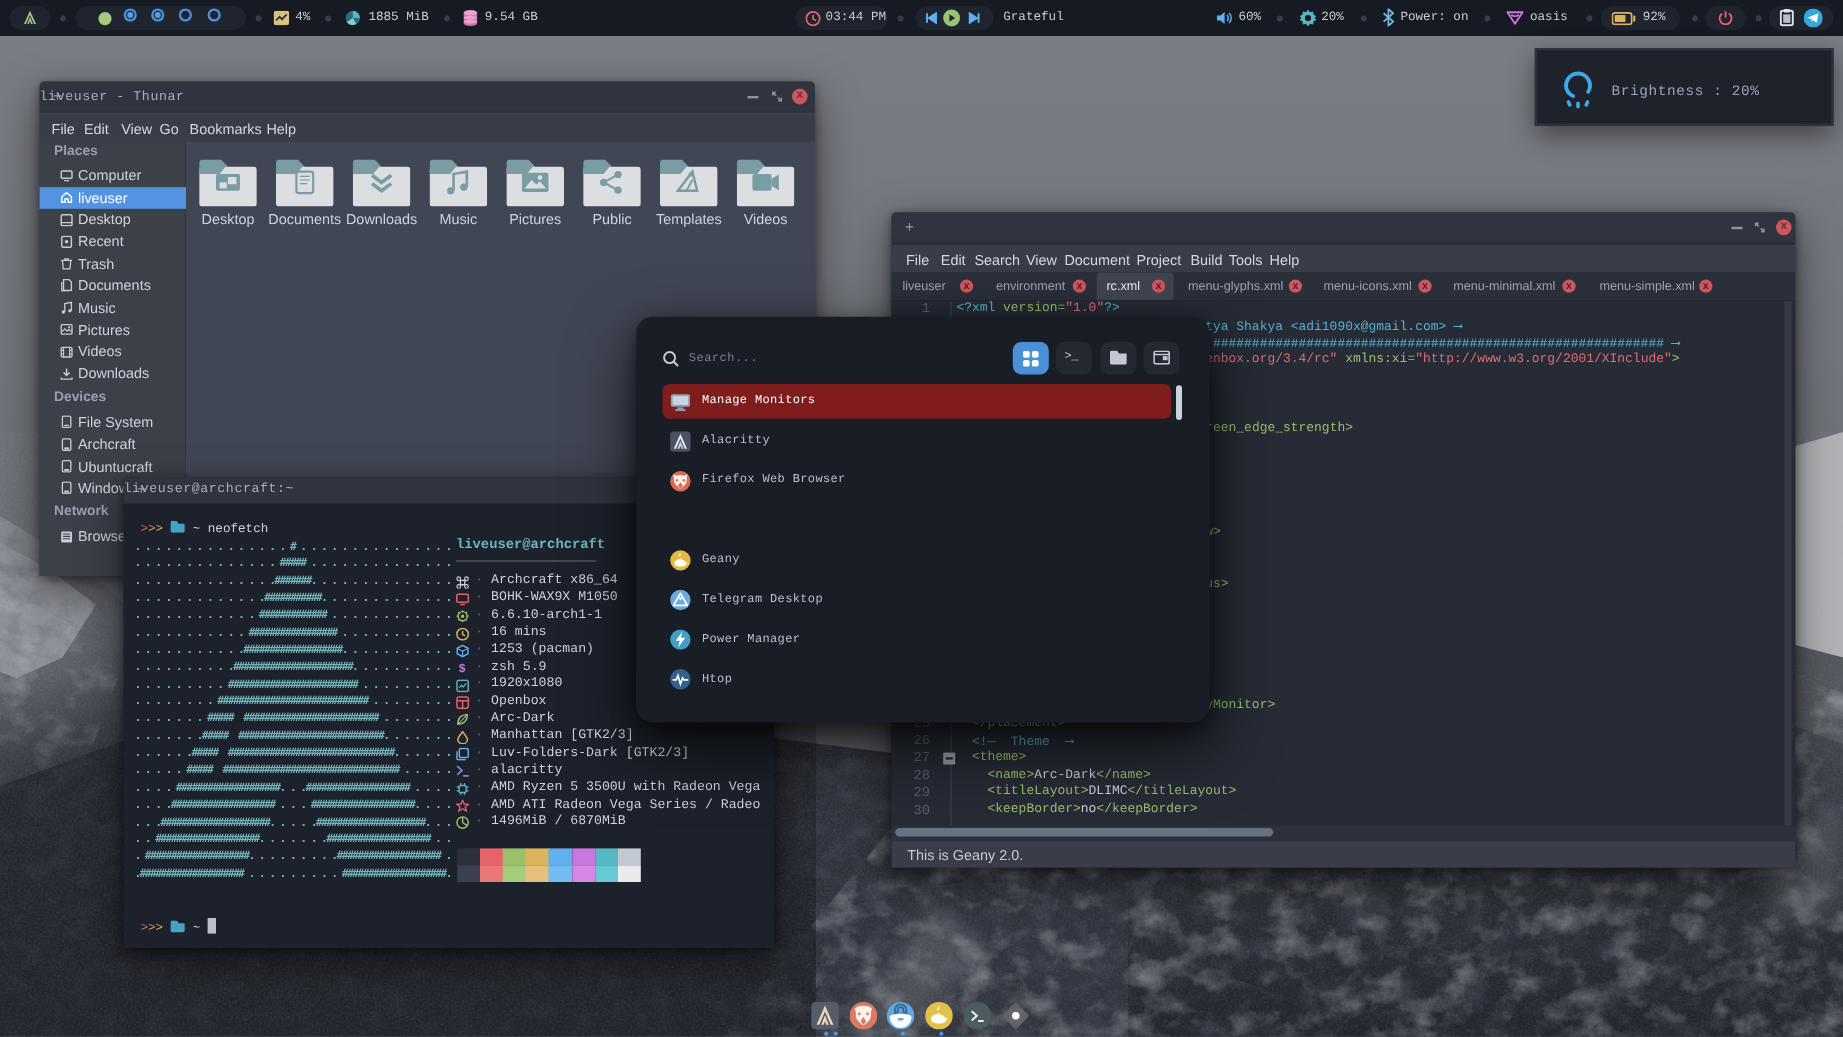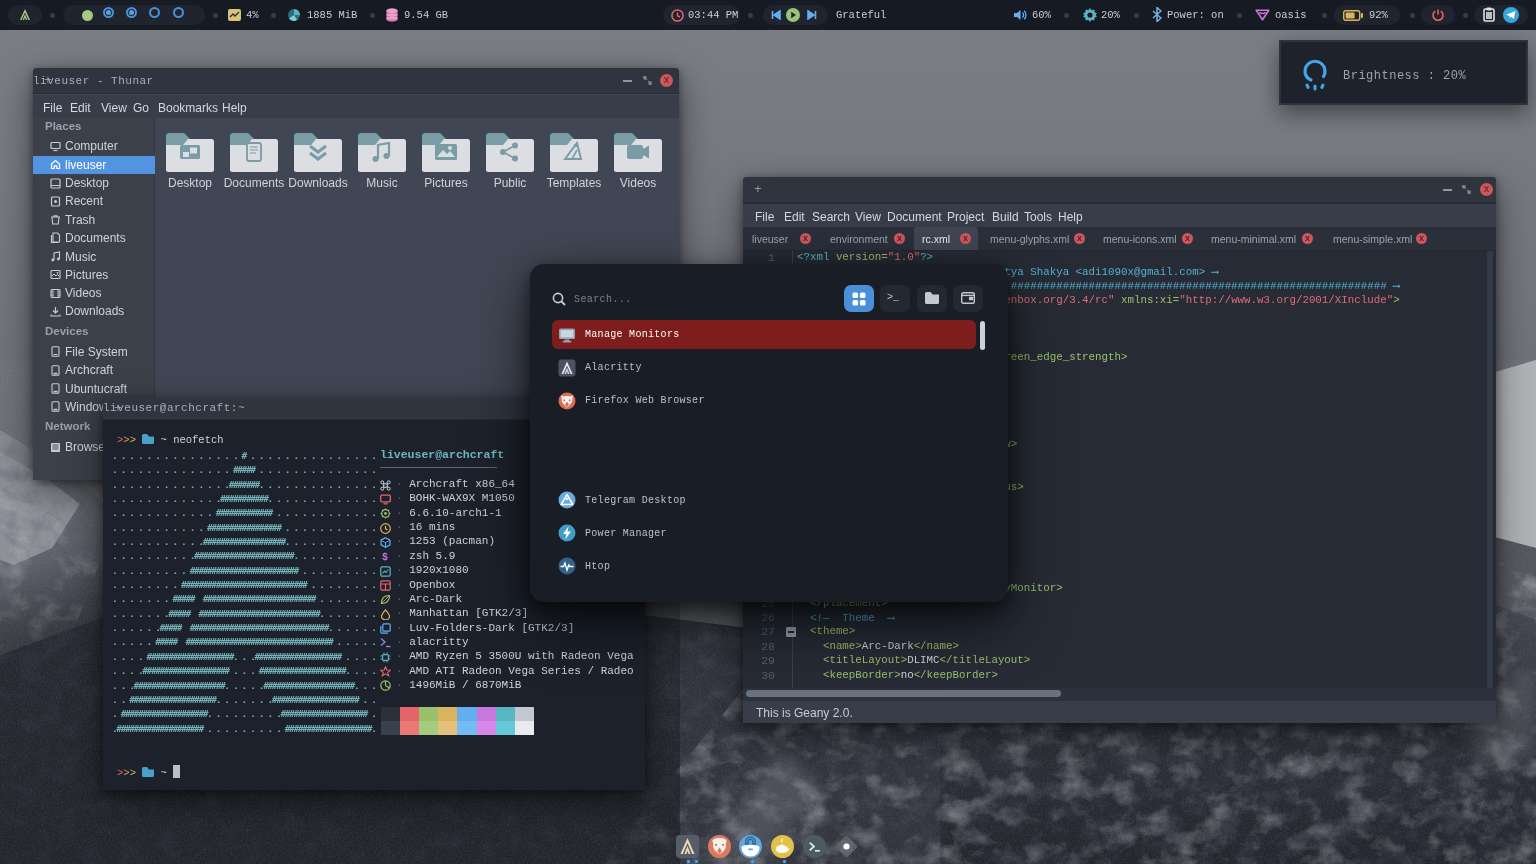--- a/index.html
+++ b/index.html
@@ -655,20 +655,28 @@
  <div class="rrow" style="top:122.2px">
       <svg class="ric" viewBox="0 0 18 18">
         <circle cx="9" cy="9" r="8.5" fill="#e06953"></circle>
         <path d="M3.2 3.2 L6 4.4 C7 4,8 3.8,9 3.8 C10 3.8,11 4,12 4.4 L14.8 3.2 C14.6 5,14.2 6,14.4 7.6 C14.6 9.6,13.2 12,11.4 13.2 C10.4 13.9,9.7 15.6,9 15.6 C8.3 15.6,7.6 13.9,6.6 13.2 C4.8 12,3.4 9.6,3.6 7.6 C3.8 6,3.4 5,3.2 3.2 Z" fill="#f5f2ee"></path>
         <path d="M9 9.8 L7 12.6 L9 15.4 L11 12.6 Z" fill="#e06953"></path>
         <circle cx="6.2" cy="8.2" r="1" fill="#e06953"></circle>
         <circle cx="11.8" cy="8.2" r="1" fill="#e06953"></circle>
       </svg>
       <span class="rlb">Firefox Web Browser</span>
     </div>
+ <div class="rrow" style="top:188.4px">
+      <svg class="ric" viewBox="0 0 18 18">
+        <circle cx="9" cy="9" r="8.5" fill="#e2bc42"></circle>
+        <path d="M4 11.5 C4 9.5,6 8,8.5 8 L9 7 L10 8.2 C12 8.5,13.5 9.8,13.5 11 L15 10.5 L14 12.5 C13 13.8,11 14.3,9 14.3 C6.5 14.3,4 13.2,4 11.5 Z" fill="#fdfcf8"></path>
+        <path d="M8.2 5.5 C8.2 4.5,9 4,9 3.2" stroke="#fdfcf8" stroke-width="1.1" fill="none"></path>
+      </svg>
+      <span class="rlb">Geany</span>
+    </div>
  <div class="rrow" style="top:221.5px">
       <svg class="ric" viewBox="0 0 18 18">
         <circle cx="9" cy="9" r="8.5" fill="#6aabdf"></circle>
         <path d="M9 3.5 L14.8 13.5 H3.2 Z" fill="none" stroke="#fff" stroke-width="1.5" stroke-linejoin="round"></path>
         <path d="M7 7 L9 9.5 L11 7" fill="#fff"></path>
       </svg>
       <span class="rlb">Telegram Desktop</span>
     </div>
  <div class="rrow" style="top:254.6px">
       <svg class="ric" viewBox="0 0 18 18">

